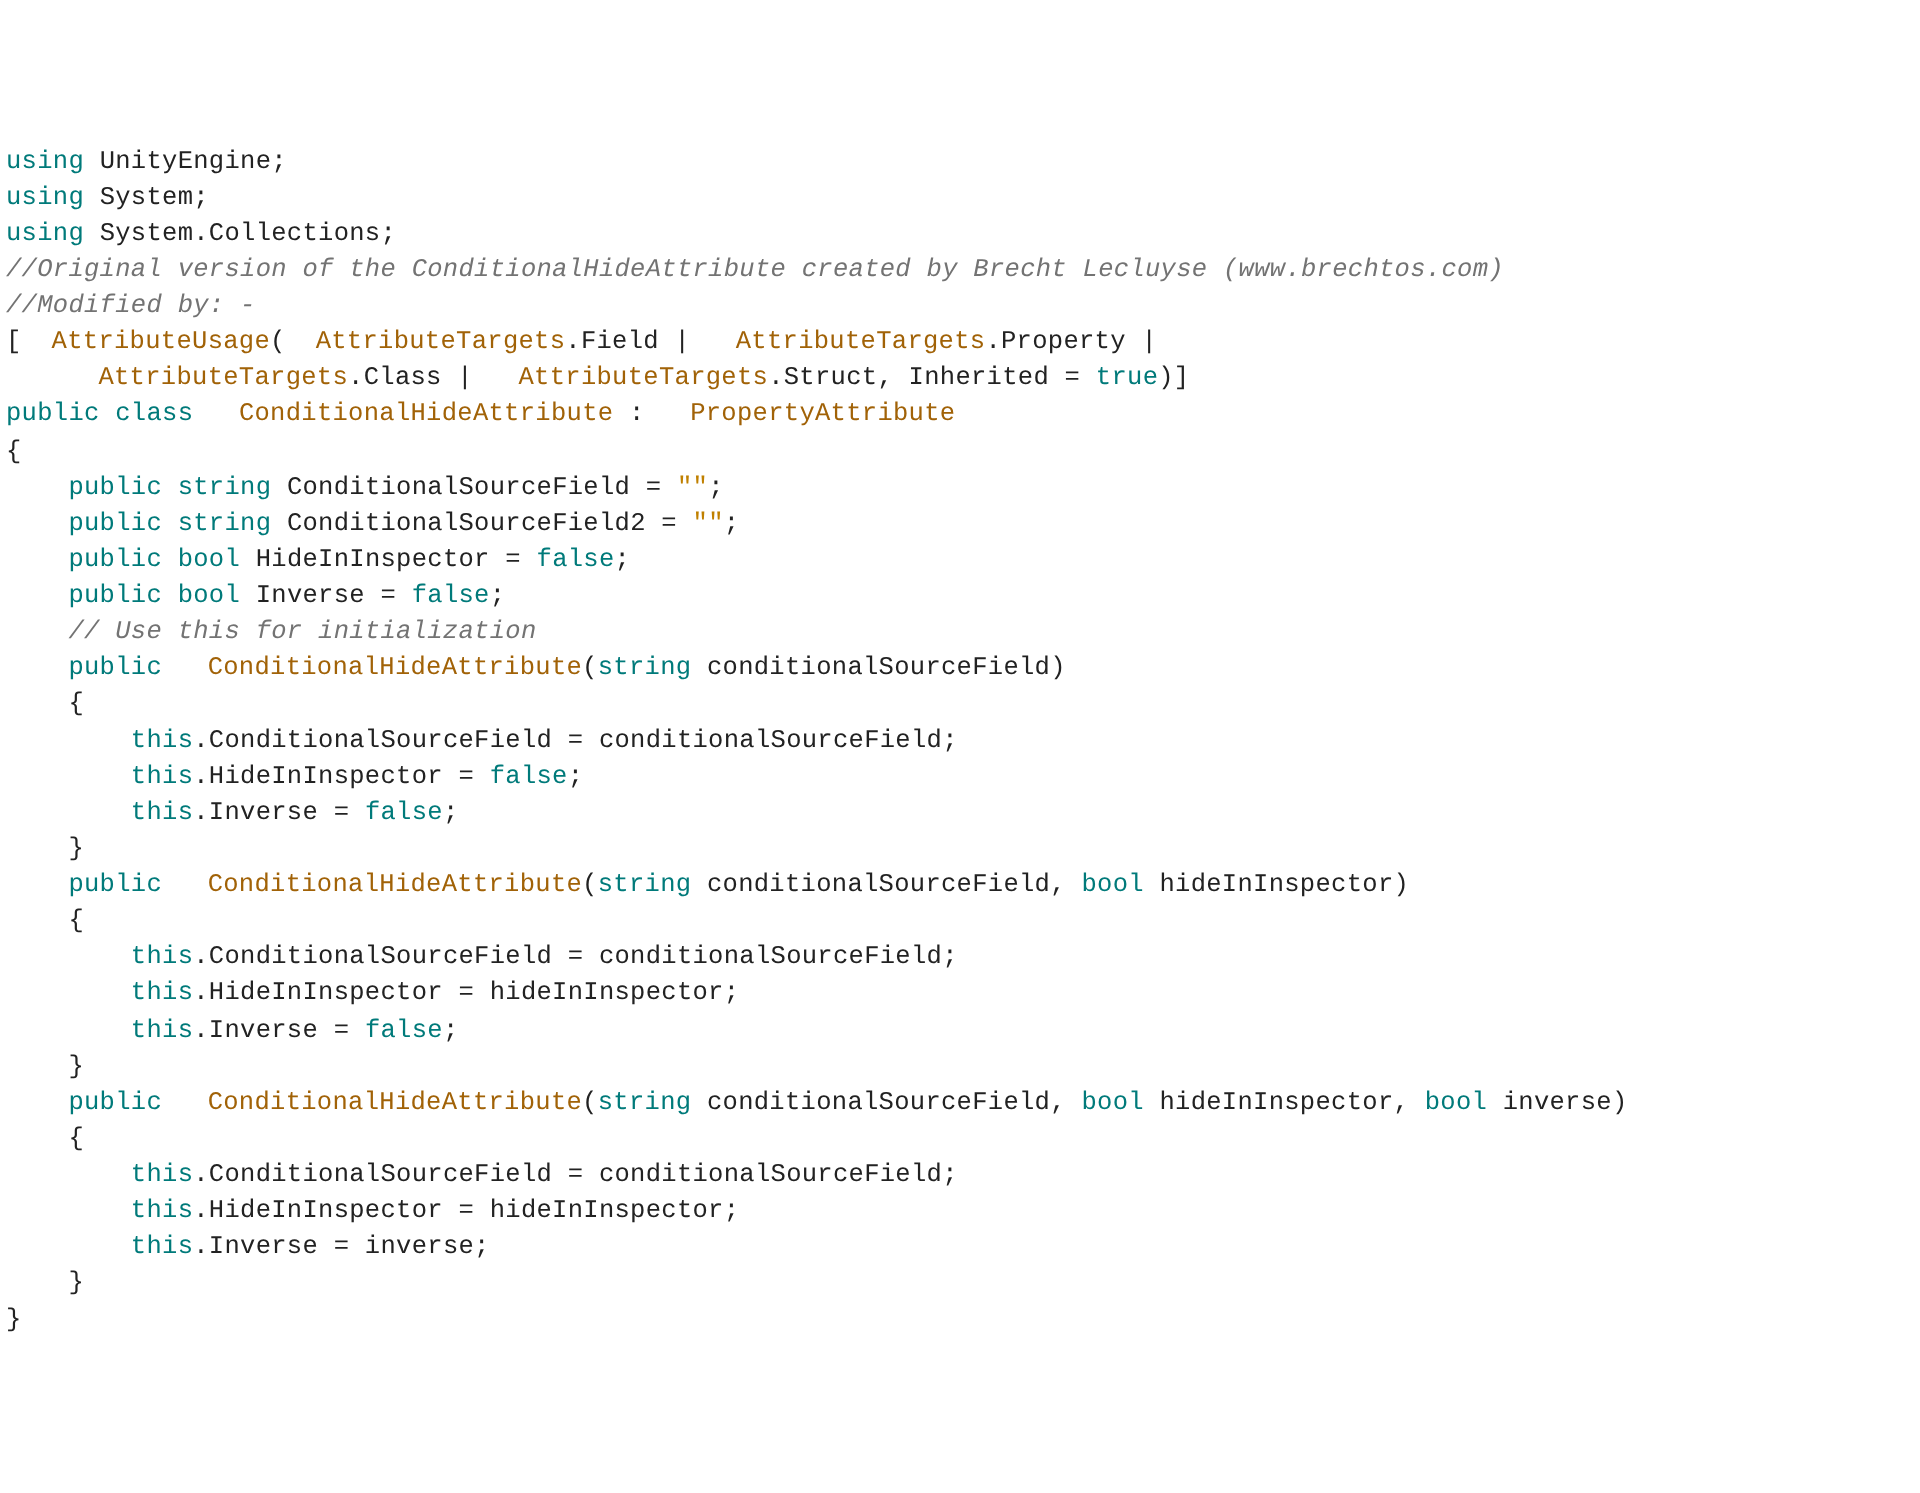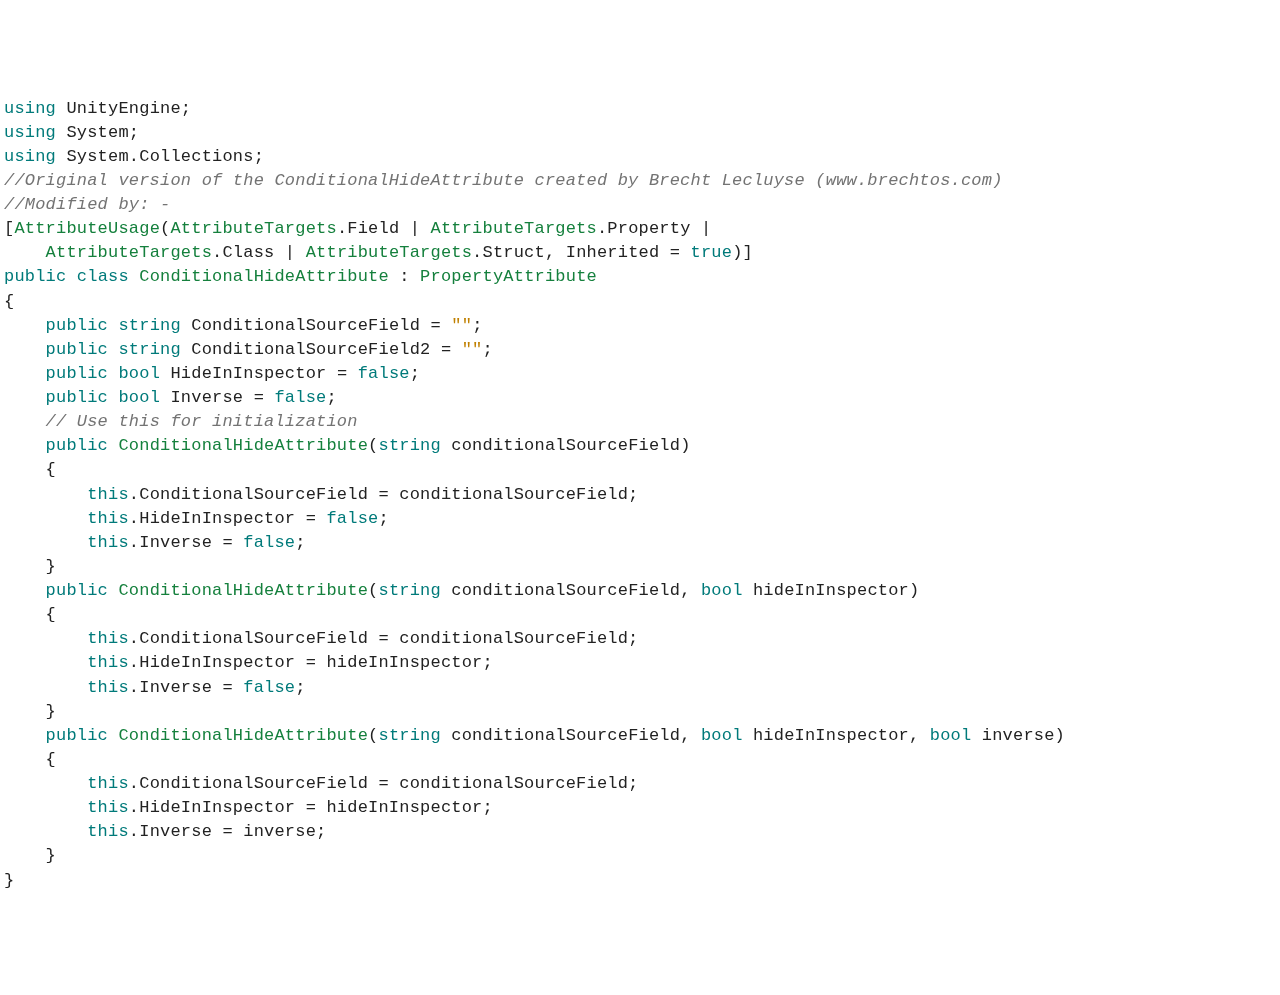--- a/index.html
+++ b/index.html
@@ -10,21 +10,21 @@
     font-size: 17px;
     line-height: 1.42;
     color: #222;
     white-space: pre;
     letter-spacing: 0.2px;
   }
   .code {
     padding: 0 4px 4px 4px;
   }
   .kw   { color: #007a7a; }   
-  .type { color: #15803d; }   
+  .type { color: #a16207; margin-left: 20px; }   
   .cmt  { color: #737373; font-style: italic; }
   .str  { color: #c08000; }   
   .ident{ color: #222; }
 </style>
 </head>
 <body>
 
 
 
 <div class="code"><div><span class="kw">using</span><span class="ident"> UnityEngine;</span></div><div><span class="kw">using</span><span class="ident"> System;</span></div><div><span class="kw">using</span><span class="ident"> System.Collections;</span></div><div><span class="ident"></span></div><div><span class="cmt">//Original version of the ConditionalHideAttribute created by Brecht Lecluyse (www.brechtos.com)</span></div><div><span class="cmt">//Modified by: -</span></div><div><span class="ident"></span></div><div><span class="ident">[</span><span class="type">AttributeUsage</span><span class="ident">(</span><span class="type">AttributeTargets</span><span class="ident">.Field | </span><span class="type">AttributeTargets</span><span class="ident">.Property | </span></div><div><span class="ident">    </span><span class="type">AttributeTargets</span><span class="ident">.Class | </span><span class="type">AttributeTargets</span><span class="ident">.Struct, Inherited = </span><span class="kw">true</span><span class="ident">)]</span></div><div><span class="kw">public</span><span class="ident"> </span><span class="kw">class</span><span class="ident"> </span><span class="type">ConditionalHideAttribute</span><span class="ident"> : </span><span class="type">PropertyAttribute</span></div><div><span class="ident">{</span></div><div><span class="ident">    </span><span class="kw">public</span><span class="ident"> </span><span class="kw">string</span><span class="ident"> ConditionalSourceField = </span><span class="str">""</span><span class="ident">;</span></div><div><span class="ident">    </span><span class="kw">public</span><span class="ident"> </span><span class="kw">string</span><span class="ident"> ConditionalSourceField2 = </span><span class="str">""</span><span class="ident">;</span></div><div><span class="ident">    </span><span class="kw">public</span><span class="ident"> </span><span class="kw">bool</span><span class="ident"> HideInInspector = </span><span class="kw">false</span><span class="ident">;</span></div><div><span class="ident">    </span><span class="kw">public</span><span class="ident"> </span><span class="kw">bool</span><span class="ident"> Inverse = </span><span class="kw">false</span><span class="ident">;</span></div><div><span class="ident"></span></div><div><span class="ident">    </span><span class="cmt">// Use this for initialization</span></div><div><span class="ident">    </span><span class="kw">public</span><span class="ident"> </span><span class="type">ConditionalHideAttribute</span><span class="ident">(</span><span class="kw">string</span><span class="ident"> conditionalSourceField)</span></div><div><span class="ident">    {</span></div><div><span class="ident">        </span><span class="kw">this</span><span class="ident">.ConditionalSourceField = conditionalSourceField;</span></div><div><span class="ident">        </span><span class="kw">this</span><span class="ident">.HideInInspector = </span><span class="kw">false</span><span class="ident">;</span></div><div><span class="ident">        </span><span class="kw">this</span><span class="ident">.Inverse = </span><span class="kw">false</span><span class="ident">;</span></div><div><span class="ident">    }</span></div><div><span class="ident"></span></div><div><span class="ident">    </span><span class="kw">public</span><span class="ident"> </span><span class="type">ConditionalHideAttribute</span><span class="ident">(</span><span class="kw">string</span><span class="ident"> conditionalSourceField, </span><span class="kw">bool</span><span class="ident"> hideInInspector)</span></div><div><span class="ident">    {</span></div><div><span class="ident">        </span><span class="kw">this</span><span class="ident">.ConditionalSourceField = conditionalSourceField;</span></div><div><span class="ident">        </span><span class="kw">this</span><span class="ident">.HideInInspector = hideInInspector;</span></div><div><span class="ident">        </span><span class="kw">this</span><span class="ident">.Inverse = </span><span class="kw">false</span><span class="ident">;</span></div><div><span class="ident">    }</span></div><div><span class="ident"></span></div><div><span class="ident">    </span><span class="kw">public</span><span class="ident"> </span><span class="type">ConditionalHideAttribute</span><span class="ident">(</span><span class="kw">string</span><span class="ident"> conditionalSourceField, </span><span class="kw">bool</span><span class="ident"> hideInInspector, </span><span class="kw">bool</span><span class="ident"> inverse)</span></div><div><span class="ident">    {</span></div><div><span class="ident">        </span><span class="kw">this</span><span class="ident">.ConditionalSourceField = conditionalSourceField;</span></div><div><span class="ident">        </span><span class="kw">this</span><span class="ident">.HideInInspector = hideInInspector;</span></div><div><span class="ident">        </span><span class="kw">this</span><span class="ident">.Inverse = inverse;</span></div><div><span class="ident">    }</span></div><div><span class="ident"></span></div><div><span class="ident">}</span></div></div>

